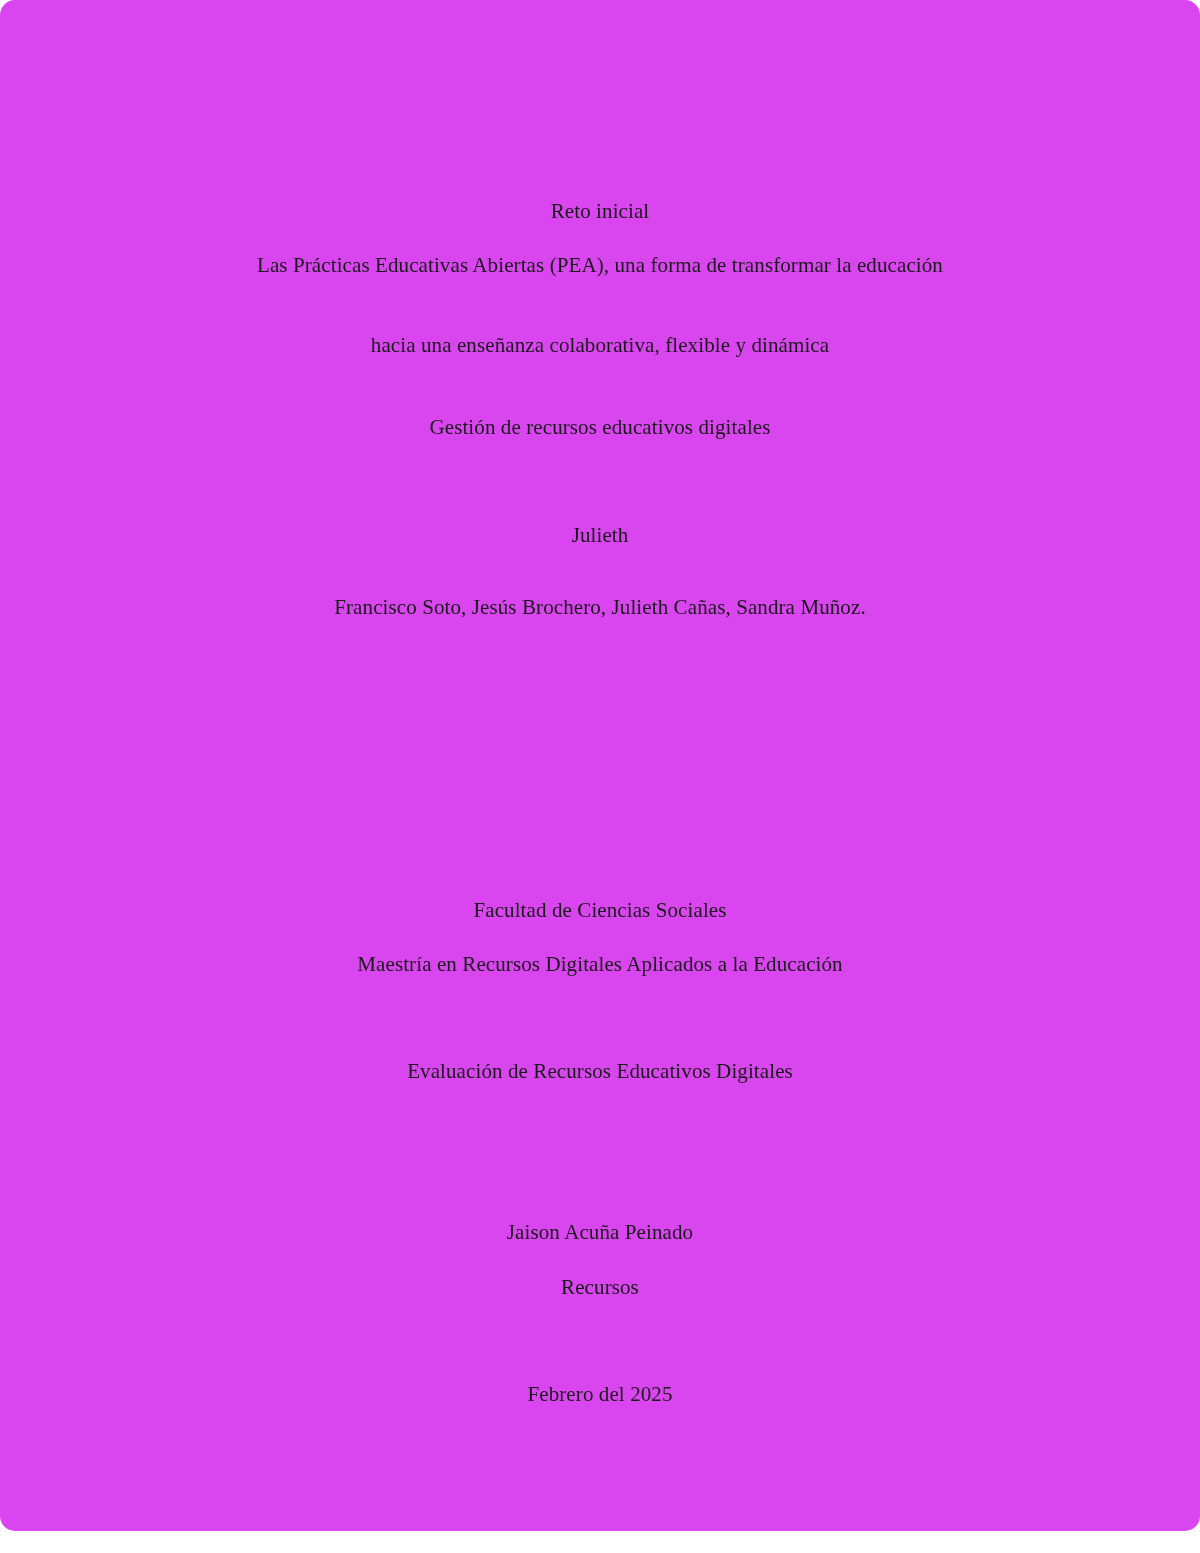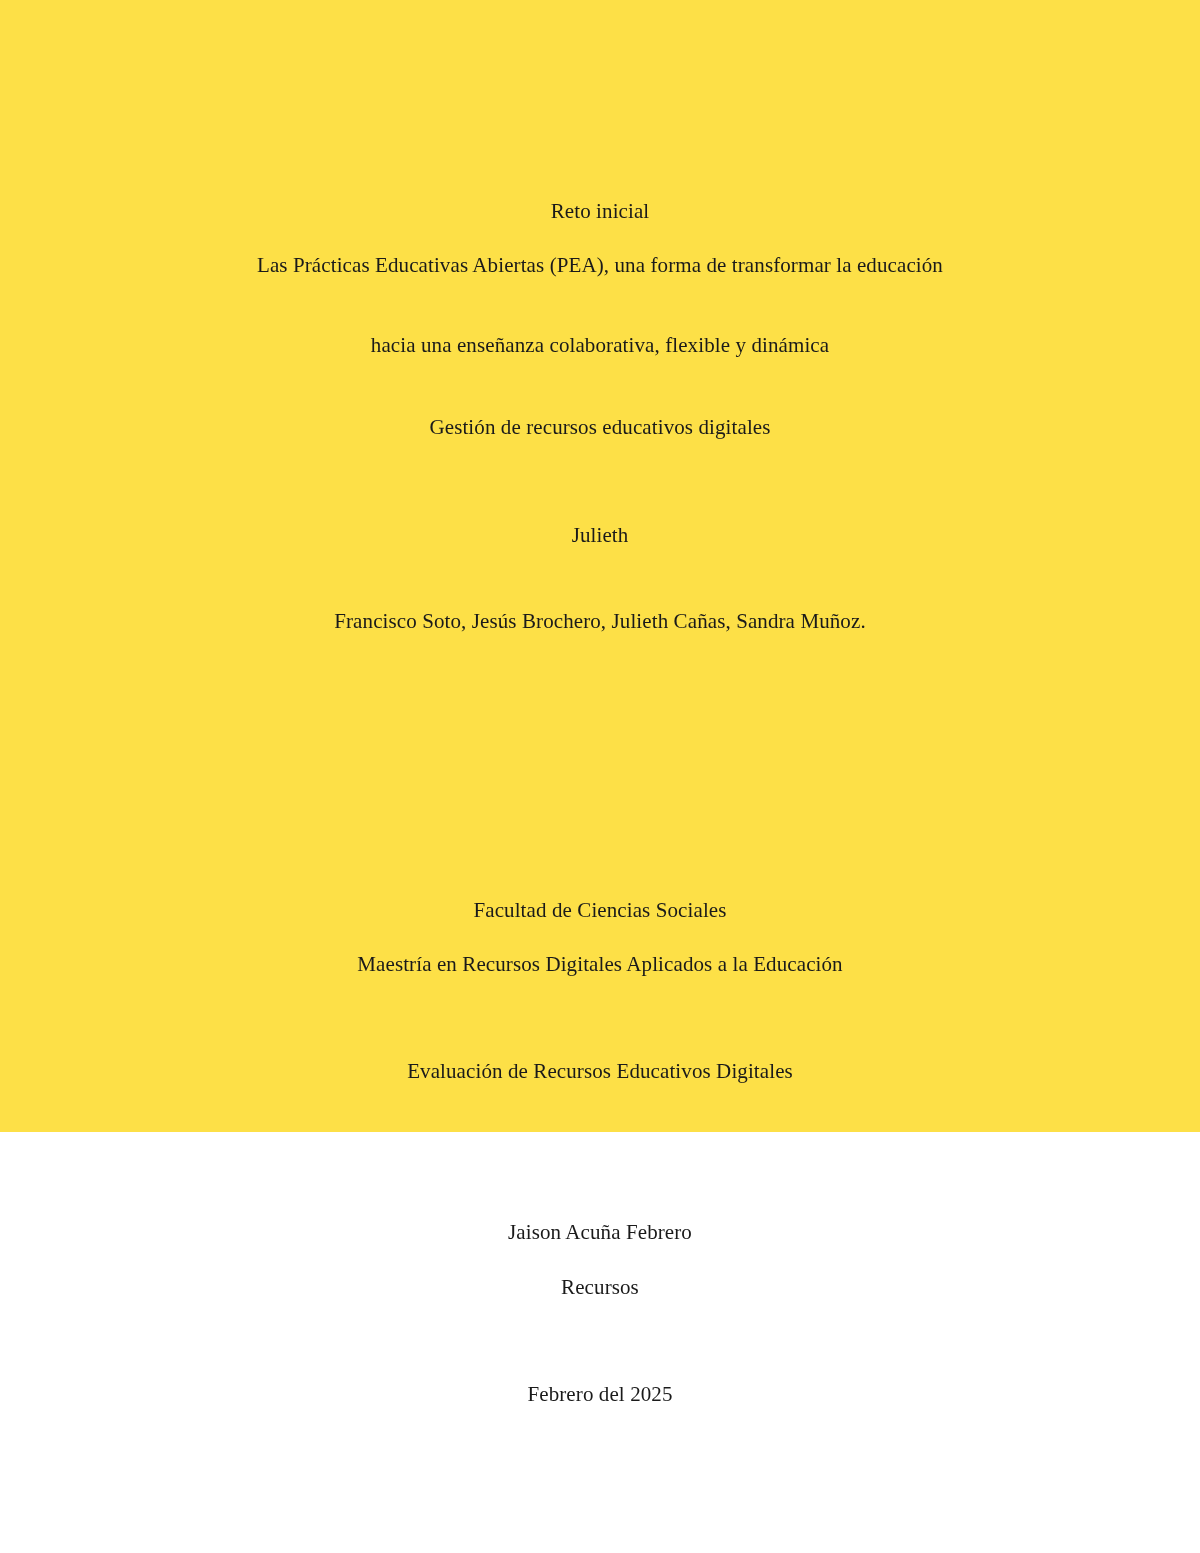--- a/index.html
+++ b/index.html
@@ -12,22 +12,23 @@
       height: 1553px;
       position: relative;
       overflow: hidden;
       font-family: "Liberation Serif", "DejaVu Serif", serif;
       color: #1a1a1a;
     }
     .page {
       position: absolute;
       left: 0; top: 0;
       width: 1200px;
-      height: 1132px;
-      background: #fde047;
+      height: 1531px;
+      background: #d946ef;
+      border-radius: 15px;
     }
     .line {
       position: absolute;
       left: 0;
       width: 1200px;
       text-align: center;
       font-size: 21px;
       line-height: 26px;
       white-space: nowrap;
       letter-spacing: 0.1px;
@@ -37,24 +38,24 @@
 <body>
 
 <div class="page">
   <div class="line" style="top:198px;">Reto inicial</div>
   <div class="line" style="top:252px;">Las  Prácticas Educativas Abiertas (PEA), una forma de transformar la educación</div>
   <div class="line" style="top:306px;margin-top:26px;">hacia una enseñanza colaborativa, flexible y dinámica</div>
 
   <div class="line" style="top:414px;">Gestión de recursos educativos digitales</div>
 
   <div class="line" style="top:522px;">Julieth</div>
-  <div class="line" style="top:608px;">Francisco Soto, Jesús Brochero, Julieth Cañas, Sandra Muñoz.</div>
+  <div class="line" style="top:594px;">Francisco Soto, Jesús Brochero, Julieth Cañas, Sandra Muñoz.</div>
 
   <div class="line" style="top:897px;text-align:center;">Facultad de Ciencias Sociales</div>
   <div class="line" style="top:951px;">Maestría en Recursos Digitales Aplicados a la Educación</div>
 
   <div class="line" style="top:1058px;">Evaluación de Recursos Educativos Digitales</div>
 
-  <div class="line" style="top:1219px;">Jaison Acuña Febrero</div>
+  <div class="line" style="top:1219px;">Jaison Acuña Peinado</div>
   <div class="line" style="top:1274px;">Recursos</div>
 
   <div class="line" style="top:1381px;">Febrero del 2025</div>
 </div>
 
 </body></html>

